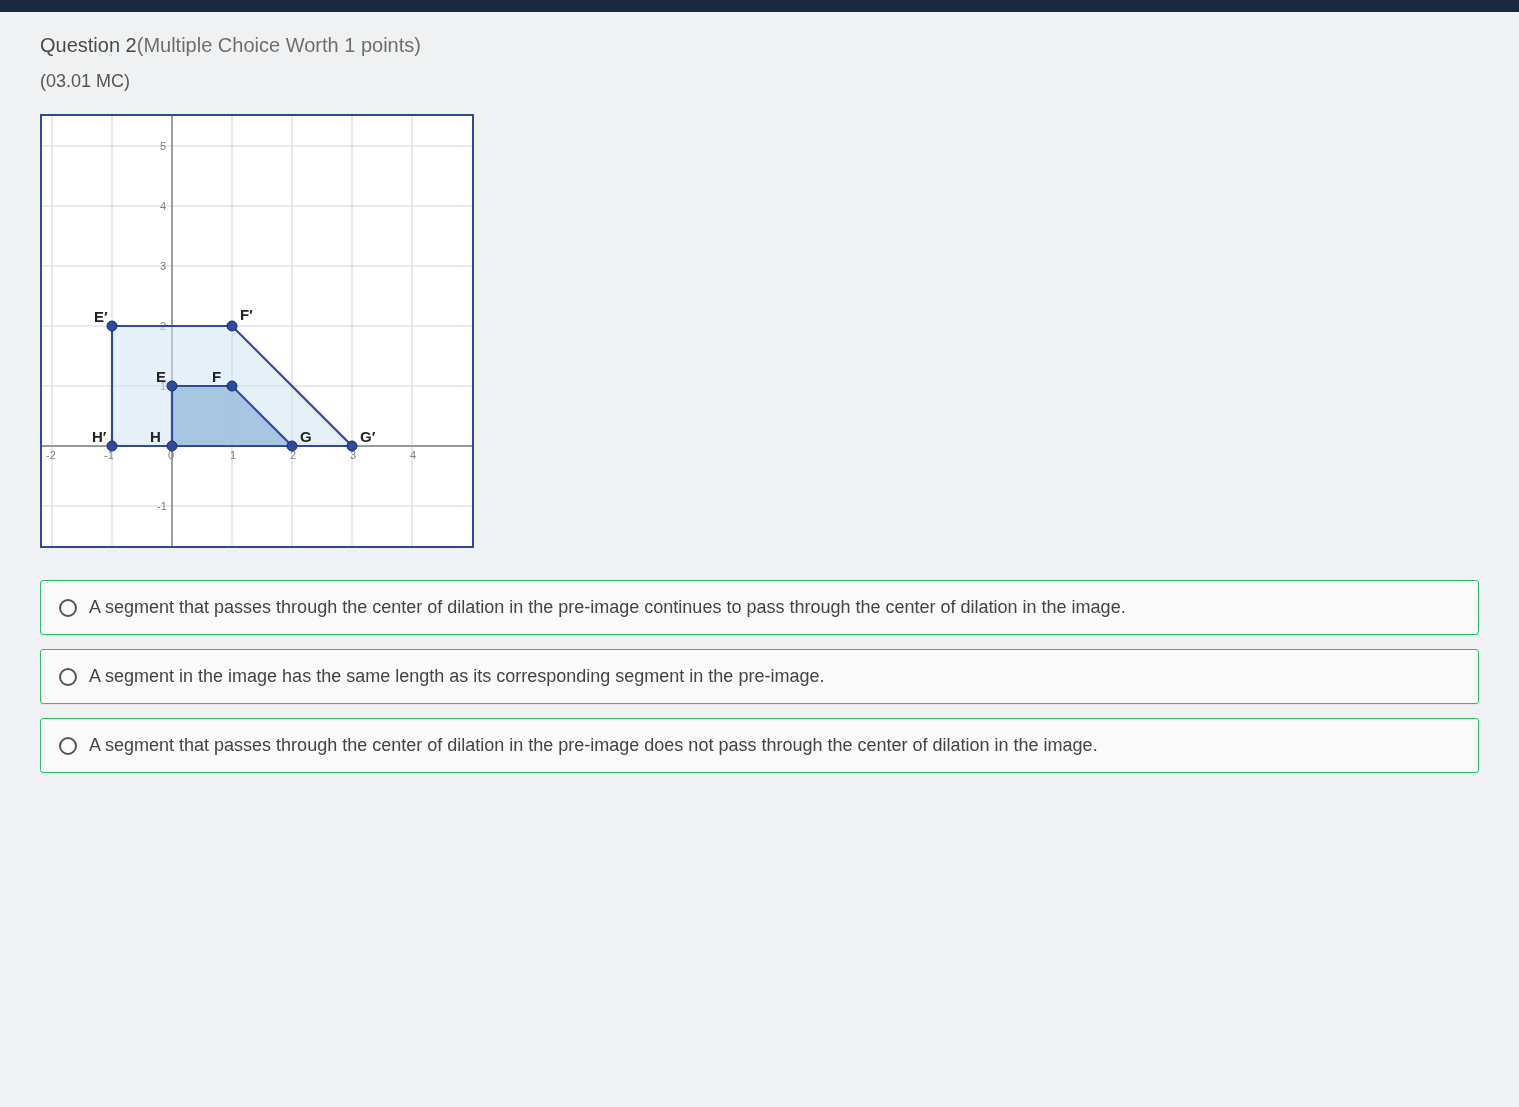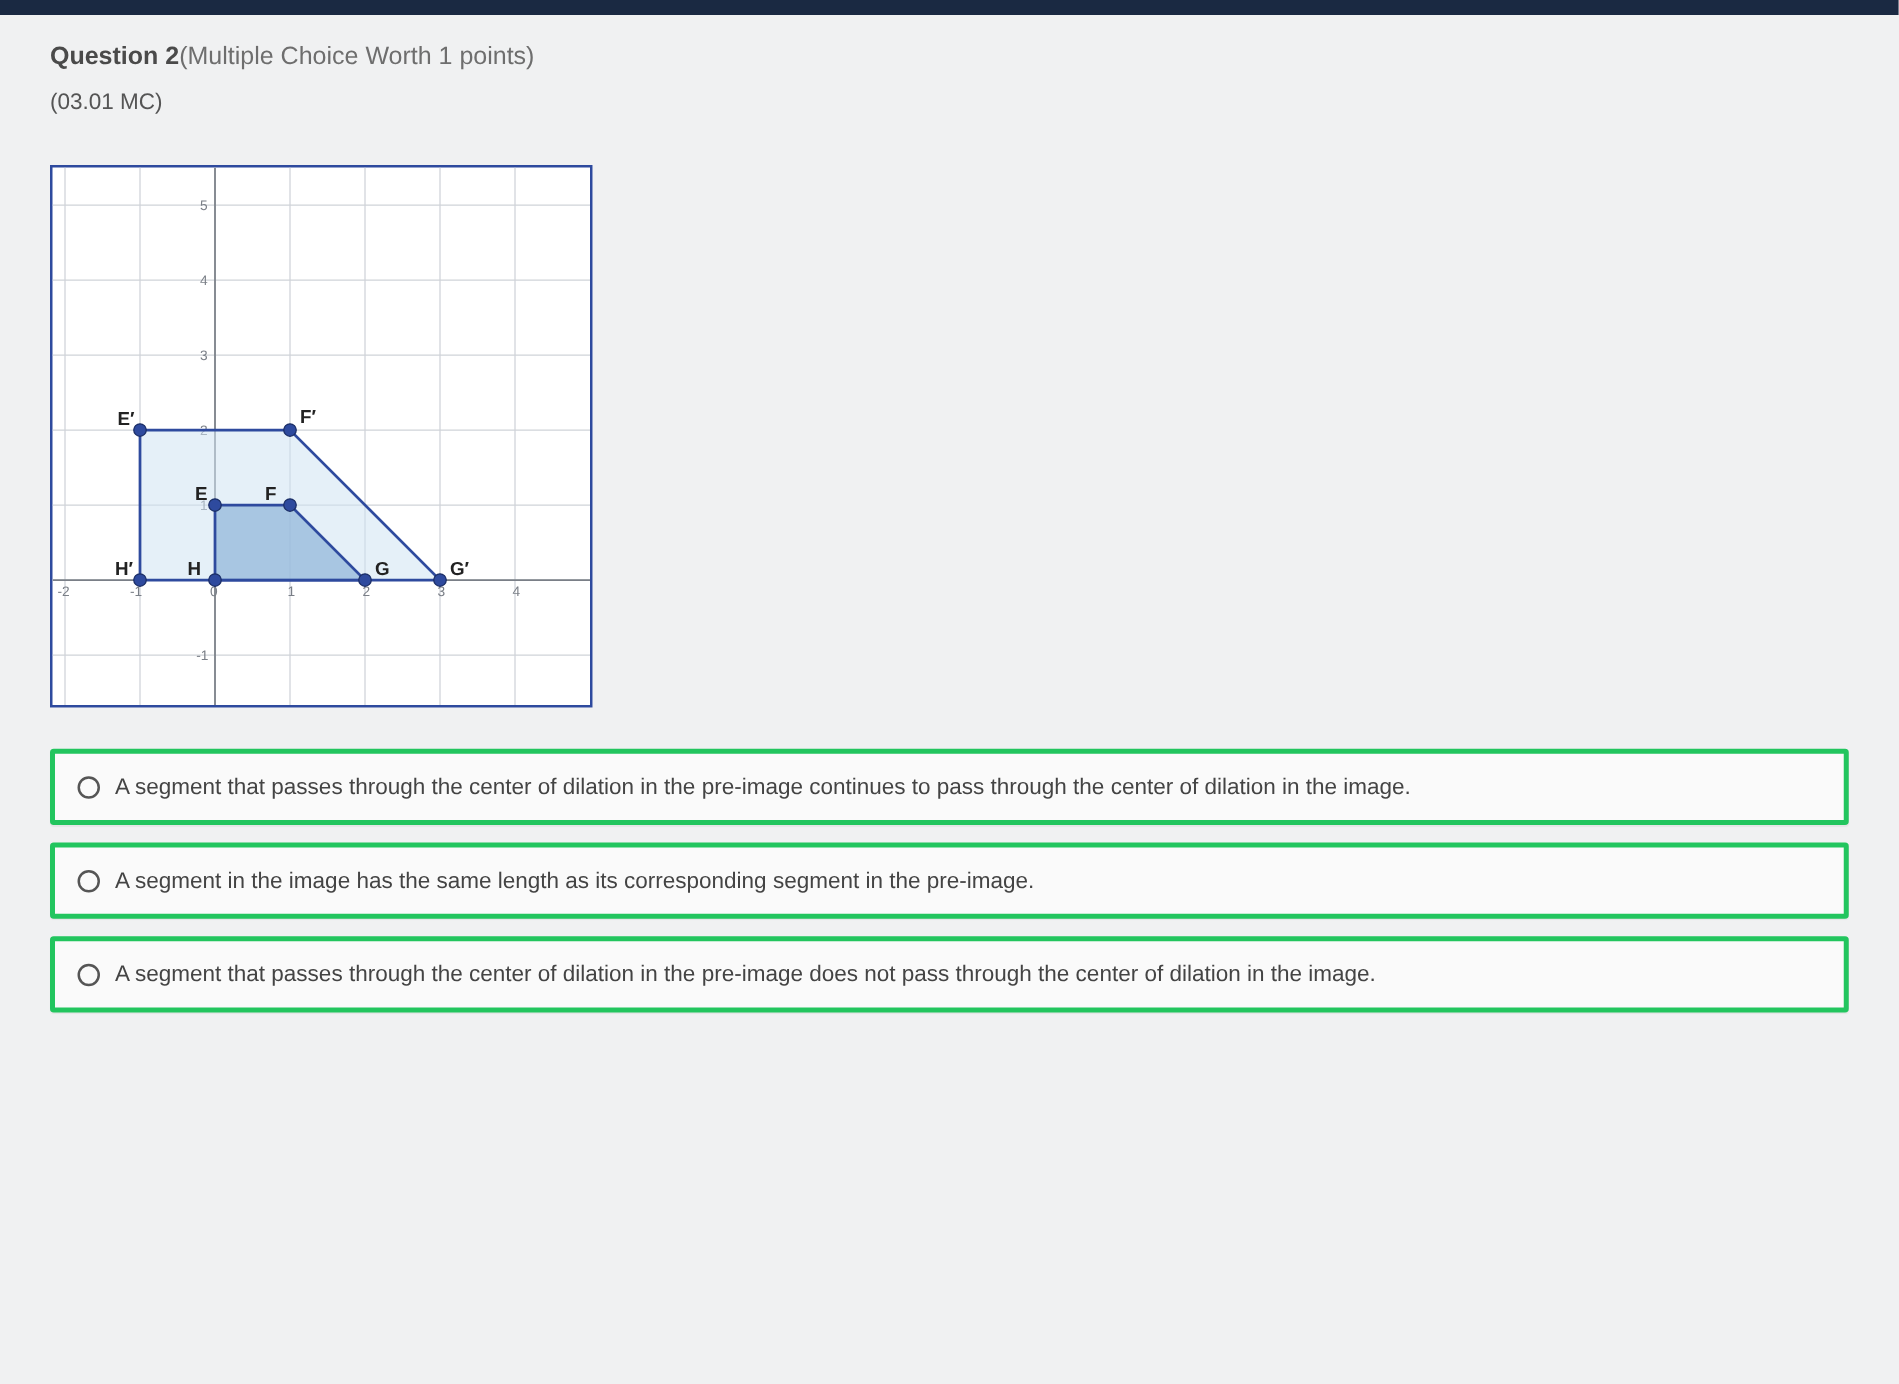--- a/index.html
+++ b/index.html
@@ -14,46 +14,46 @@
   }
   .content {
     padding: 22px 40px 30px 40px;
   }
   .q-header {
     font-size: 20px;
     color: #6e6e6e;
     margin-bottom: 14px;
   }
   .q-header .q-bold {
-    font-weight: 700;
+    font-weight: 400;
     color: #4a4a4a;
   }
   .q-code {
     font-size: 18px;
     color: #555;
-    margin-bottom: 40px;
+    margin-bottom: 22px;
   }
   .figure-wrap {
     border: 2px solid #2e4a9e;
     display: inline-block;
     background: #fff;
     margin-bottom: 28px;
   }
   .figure {
     display: block;
   }
   .prompt {
     font-size: 18px;
     color: #444;
     line-height: 1.5;
     margin-bottom: 24px;
   }
   .choice {
     background: #fafafa;
-    border: 4px solid #22c55e;
+    border: 1px solid #22c55e;
     border-radius: 3px;
     box-shadow: 0 1px 1px rgba(0,0,0,0.05);
     padding: 16px 18px;
     margin-bottom: 14px;
     display: flex;
     align-items: center;
     gap: 12px;
     font-size: 18px;
     color: #444;
     cursor: pointer;

